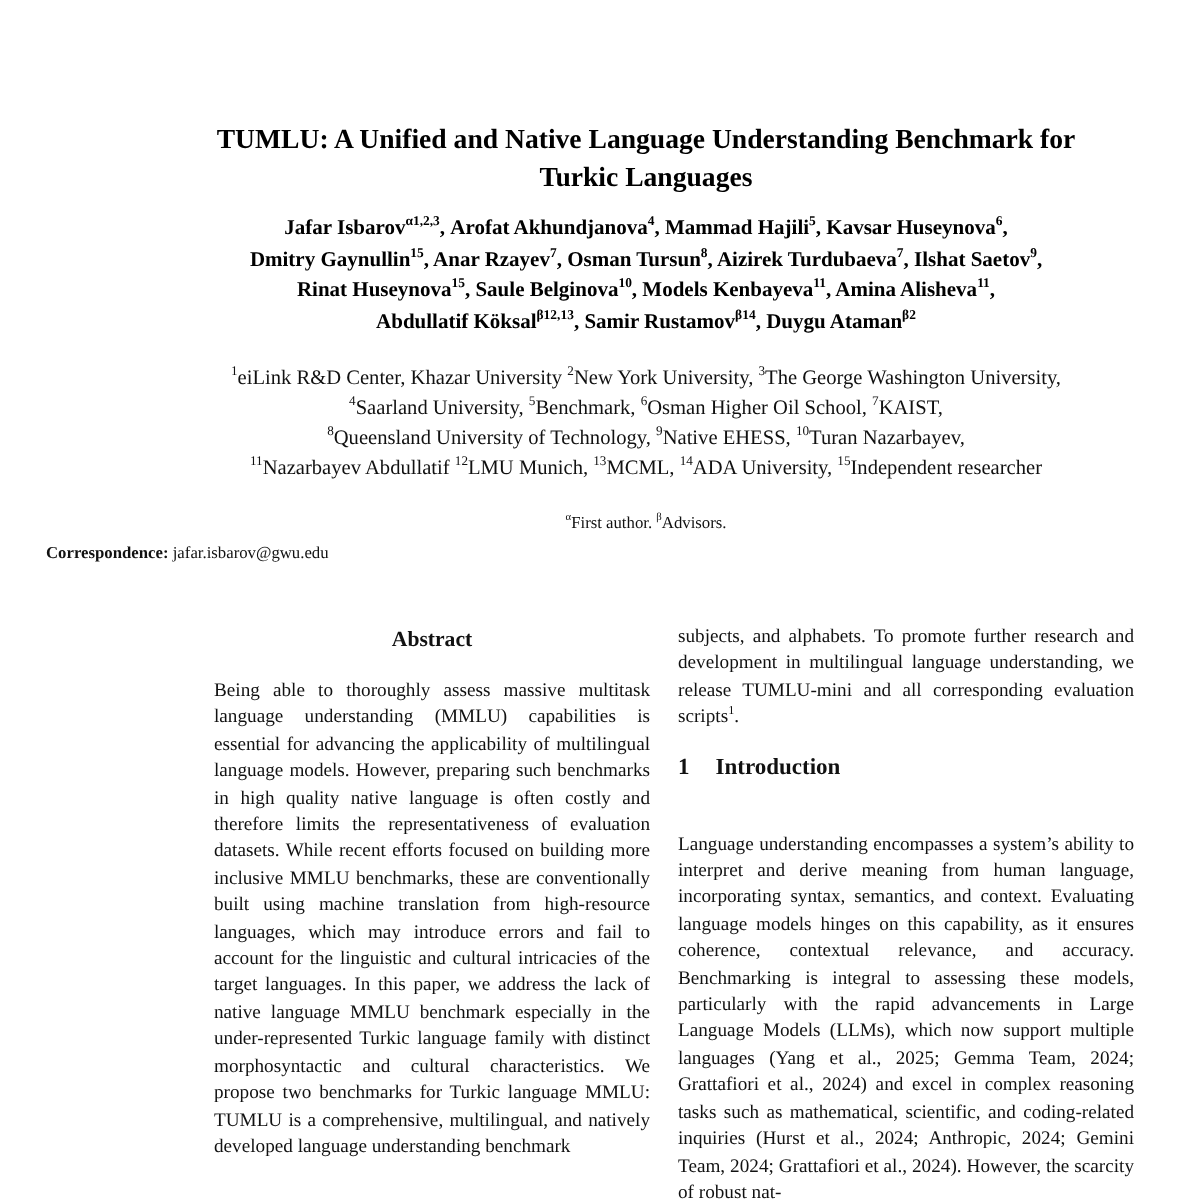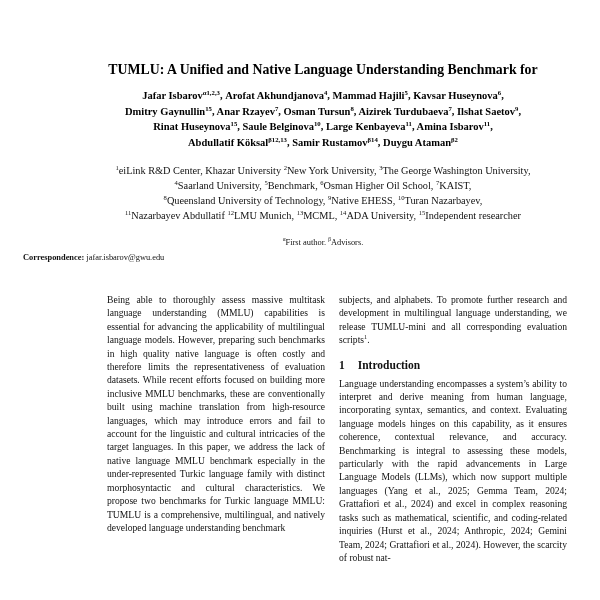--- a/index.html
+++ b/index.html
@@ -28,56 +28,58 @@
   .columns { display:flex; margin:30px 56px 0 84px; gap:14px; }
   .col-left  { width:218px; flex:0 0 auto; }
   .col-right { width:228px; flex:0 0 auto; }
   .abstract-h {
     text-align:center; font-weight:bold; font-size:10.8px; margin:2px 0 13px 0;
   }
   p.body {
     margin:0; font-size:9.6px; line-height:13.4px; text-align:justify;
     text-justify:inter-word; hyphens:auto;
   }
-  .sec-h { margin:12px 0 6px 0; font-size:11.5px; font-weight:bold; }
+  .sec-h { margin:12px 0 26px 0; font-size:11.5px; font-weight:bold; }
   .sec-h .num { display:inline-block; margin-right:13px; }
 </style>
 </head>
 <body>
 
 <div class="page">
 
   <div class="title">
     <span>TUMLU: A Unified and Native Language Understanding Benchmark for</span><br>
+    <span>Turkic Languages</span>
   </div>
 
   <div class="authors">
     <div><span>Jafar Isbarov</span><sup>α1,2,3</sup><span>, Arofat Akhundjanova</span><sup>4</sup><span>, Mammad Hajili</span><sup>5</sup><span>, Kavsar Huseynova</span><sup>6</sup><span>,</span></div>
     <div><span>Dmitry Gaynullin</span><sup>15</sup><span>, Anar Rzayev</span><sup>7</sup><span>, Osman Tursun</span><sup>8</sup><span>, Aizirek Turdubaeva</span><sup>7</sup><span>, Ilshat Saetov</span><sup>9</sup><span>,</span></div>
-    <div><span>Rinat Huseynova</span><sup>15</sup><span>, Saule Belginova</span><sup>10</sup><span>, Large Kenbayeva</span><sup>11</sup><span>, Amina Isbarov</span><sup>11</sup><span>,</span></div>
+    <div><span>Rinat Huseynova</span><sup>15</sup><span>, Saule Belginova</span><sup>10</sup><span>, Models Kenbayeva</span><sup>11</sup><span>, Amina Alisheva</span><sup>11</sup><span>,</span></div>
     <div><span>Abdullatif Köksal</span><sup>β12,13</sup><span>, Samir Rustamov</span><sup>β14</sup><span>, Duygu Ataman</span><sup>β2</sup></div>
   </div>
 
   <div class="affils">
     <div><sup>1</sup><span>eiLink R&amp;D Center, Khazar University </span><sup>2</sup><span>New York University, </span><sup>3</sup><span>The George Washington University,</span></div>
     <div><sup>4</sup><span>Saarland University, </span><sup>5</sup><span>Benchmark, </span><sup>6</sup><span>Osman Higher Oil School, </span><sup>7</sup><span>KAIST,</span></div>
     <div><sup>8</sup><span>Queensland University of Technology, </span><sup>9</sup><span>Native EHESS, </span><sup>10</sup><span>Turan Nazarbayev,</span></div>
     <div><sup>11</sup><span>Nazarbayev Abdullatif </span><sup>12</sup><span>LMU Munich, </span><sup>13</sup><span>MCML, </span><sup>14</sup><span>ADA University, </span><sup>15</sup><span>Independent researcher</span></div>
   </div>
 
   <div class="footnote"><sup>α</sup><span>First author. </span><sup>β</sup><span>Advisors.</span></div>
 
   <div class="corresp">
     <span class="lbl">Correspondence:</span>
     <span>jafar.isbarov@gwu.edu</span>
   </div>
 
   <div class="columns">
 
     <div class="col-left">
+      <div class="abstract-h">Abstract</div>
       <p class="body">Being able to thoroughly assess massive multitask language understanding (MMLU) capabilities is essential for advancing the applicability of multilingual language models. However, preparing such benchmarks in high quality native language is often costly and therefore limits the representativeness of evaluation datasets. While recent efforts focused on building more inclusive MMLU benchmarks, these are conventionally built using machine translation from high-resource languages, which may introduce errors and fail to account for the linguistic and cultural intricacies of the target languages. In this paper, we address the lack of native language MMLU benchmark especially in the under-represented Turkic language family with distinct morphosyntactic and cultural characteristics. We propose two benchmarks for Turkic language MMLU: TUMLU is a comprehensive, multilingual, and natively developed language understanding benchmark</p>
     </div>
 
     <div class="col-right">
       <p class="body"><span>subjects, and alphabets. To promote further research and development in multilingual language understanding, we release TUMLU-mini and all corresponding evaluation scripts</span><sup>1</sup><span>.</span></p>
       <div class="sec-h">
         <span class="num">1</span><span>Introduction</span>
       </div>
       <p class="body">Language understanding encompasses a system’s ability to interpret and derive meaning from human language, incorporating syntax, semantics, and context. Evaluating language models hinges on this capability, as it ensures coherence, contextual relevance, and accuracy. Benchmarking is integral to assessing these models, particularly with the rapid advancements in Large Language Models (LLMs), which now support multiple languages (Yang et al., 2025; Gemma Team, 2024; Grattafiori et al., 2024) and excel in complex reasoning tasks such as mathematical, scientific, and coding-related inquiries (Hurst et al., 2024; Anthropic, 2024; Gemini Team, 2024; Grattafiori et al., 2024). However, the scarcity of robust nat-</p>
     </div>

